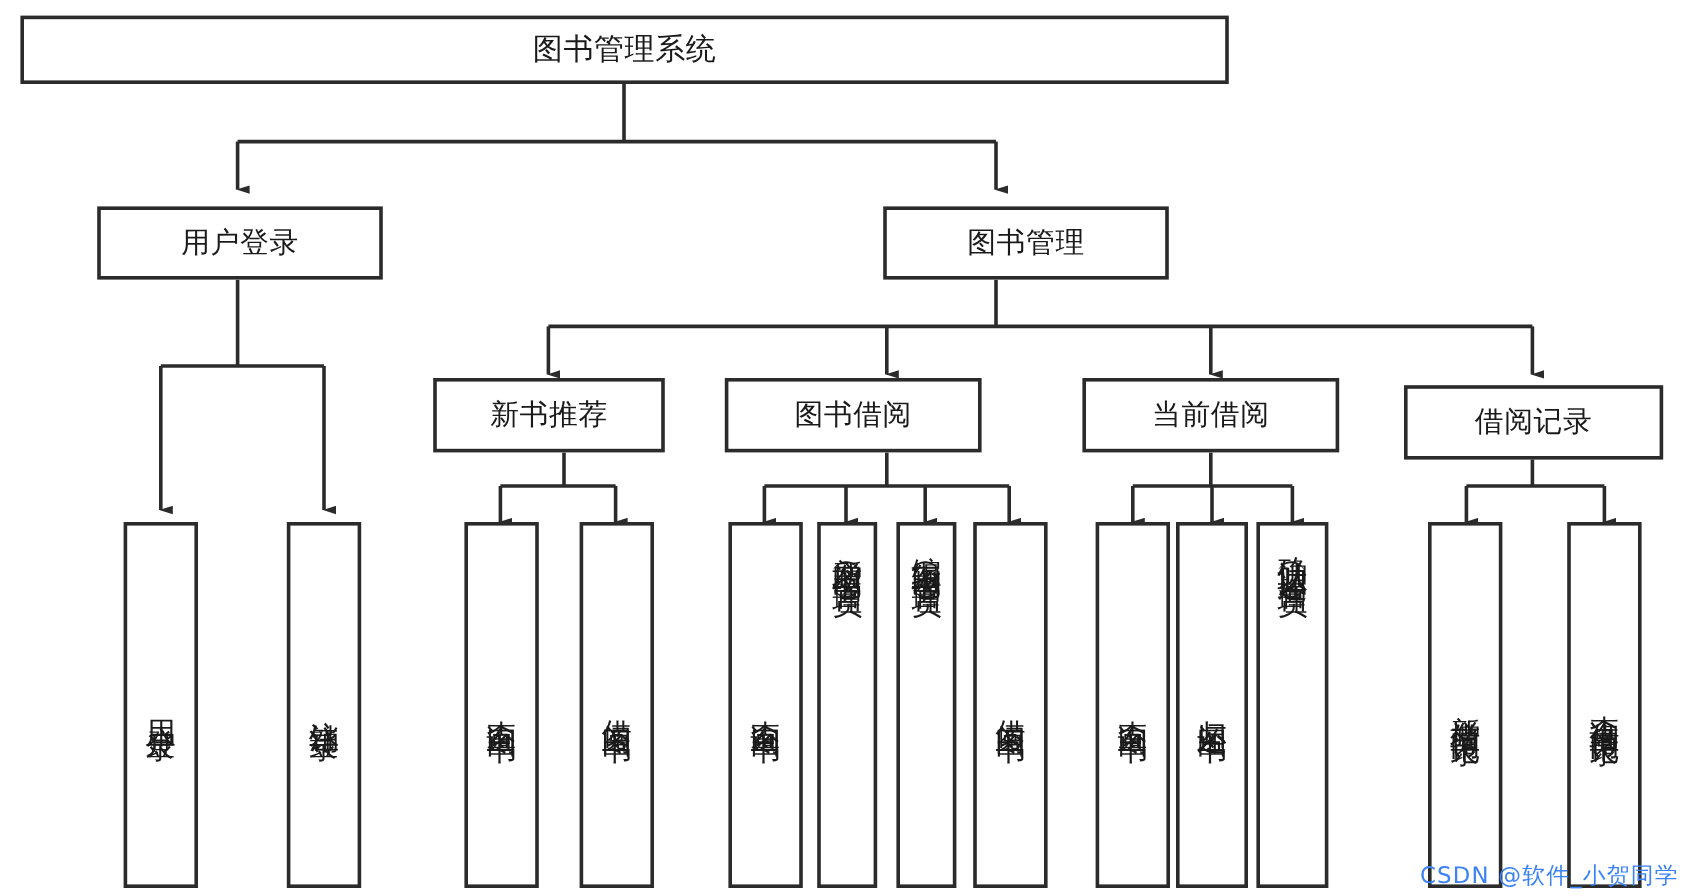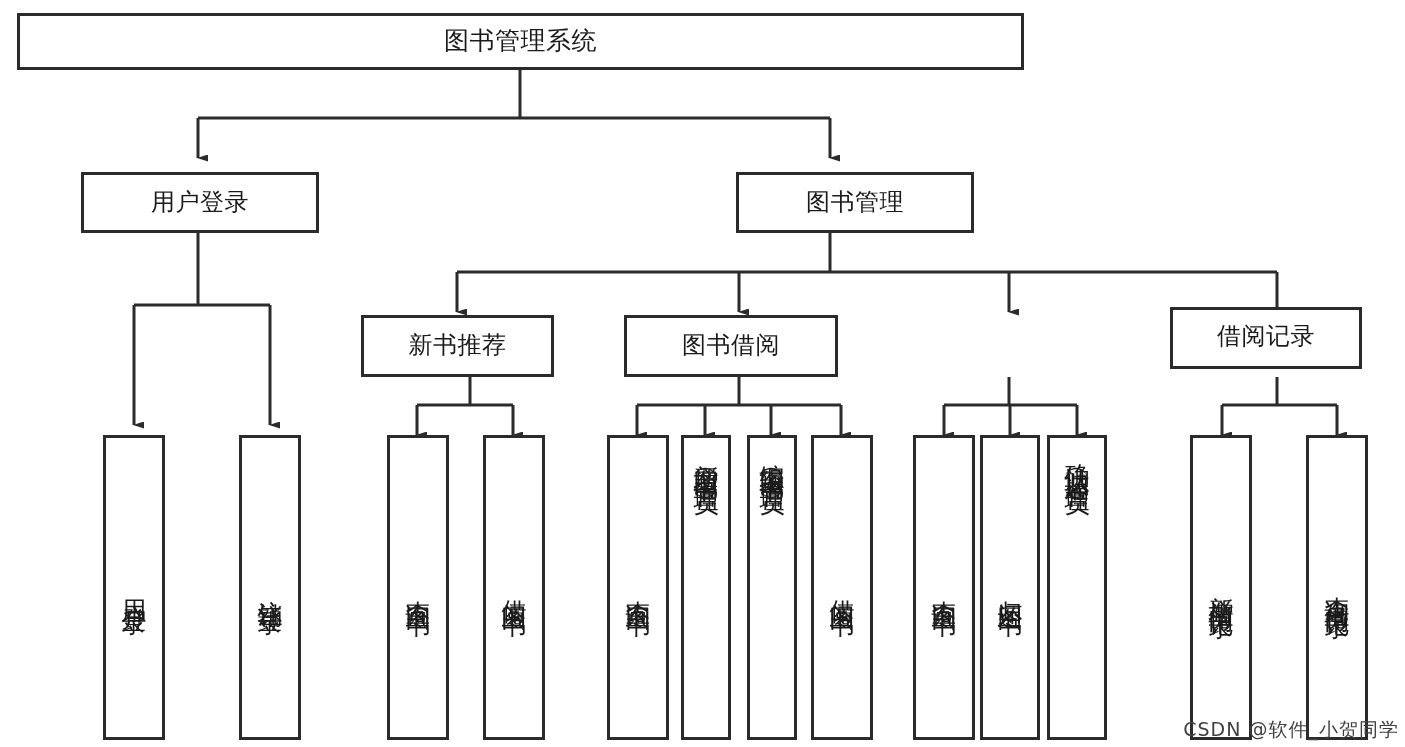--- a/index.html
+++ b/index.html
@@ -54,21 +54,21 @@
     letter-spacing:4px;
     white-space:nowrap;
   }
   .node.vert.mid{align-items:center;padding-top:0;}
 
   
   #watermark{
     position:absolute;
     right:6px;bottom:4px;
     font-size:19px;
-    color:#404040;
+    color:#3b82f6;
     letter-spacing:1px;
     white-space:nowrap;
     font-family:"DejaVu Sans","Liberation Sans",sans-serif;
   }
 </style>
 </head>
 <body>
 
 <div id="canvas">
 
@@ -129,24 +129,27 @@
   <div class="node horiz" style="left:81px;top:172px;width:238px;height:61px;">
     <span class="txt">用户登录</span>
   </div>
   <div class="node horiz" style="left:736px;top:172px;width:238px;height:61px;">
     <span class="txt">图书管理</span>
   </div>
 
   <div class="node horiz" style="left:361px;top:315px;width:193px;height:62px;">
     <span class="txt">新书推荐</span>
   </div>
-  <div class="node horiz" style="left:624px;top:315px;width:214px;height:62px;">
+  <div class="node horiz" style="left:604px;top:315px;width:214px;height:62px;">
     <span class="txt">图书借阅</span>
   </div>
-  <div class="node horiz" style="left:1170px;top:307px;width:192px;height:62px;font-family:Liberation Mono, monospace;">
+  <div class="node horiz" style="left:902px;top:315px;width:214px;height:62px;">
+    <span class="txt">当前借阅</span>
+  </div>
+  <div class="node horiz" style="left:1170px;top:321px;width:216px;height:62px;">
     <span class="txt">借阅记录</span>
   </div>
 
   <div class="node vert mid" style="left:103px;top:435px;width:62px;height:305px;">
     <span class="txt">用户登录</span>
   </div>
   <div class="node vert mid" style="left:239px;top:435px;width:62px;height:305px;">
     <span class="txt">注销登录</span>
   </div>
 

